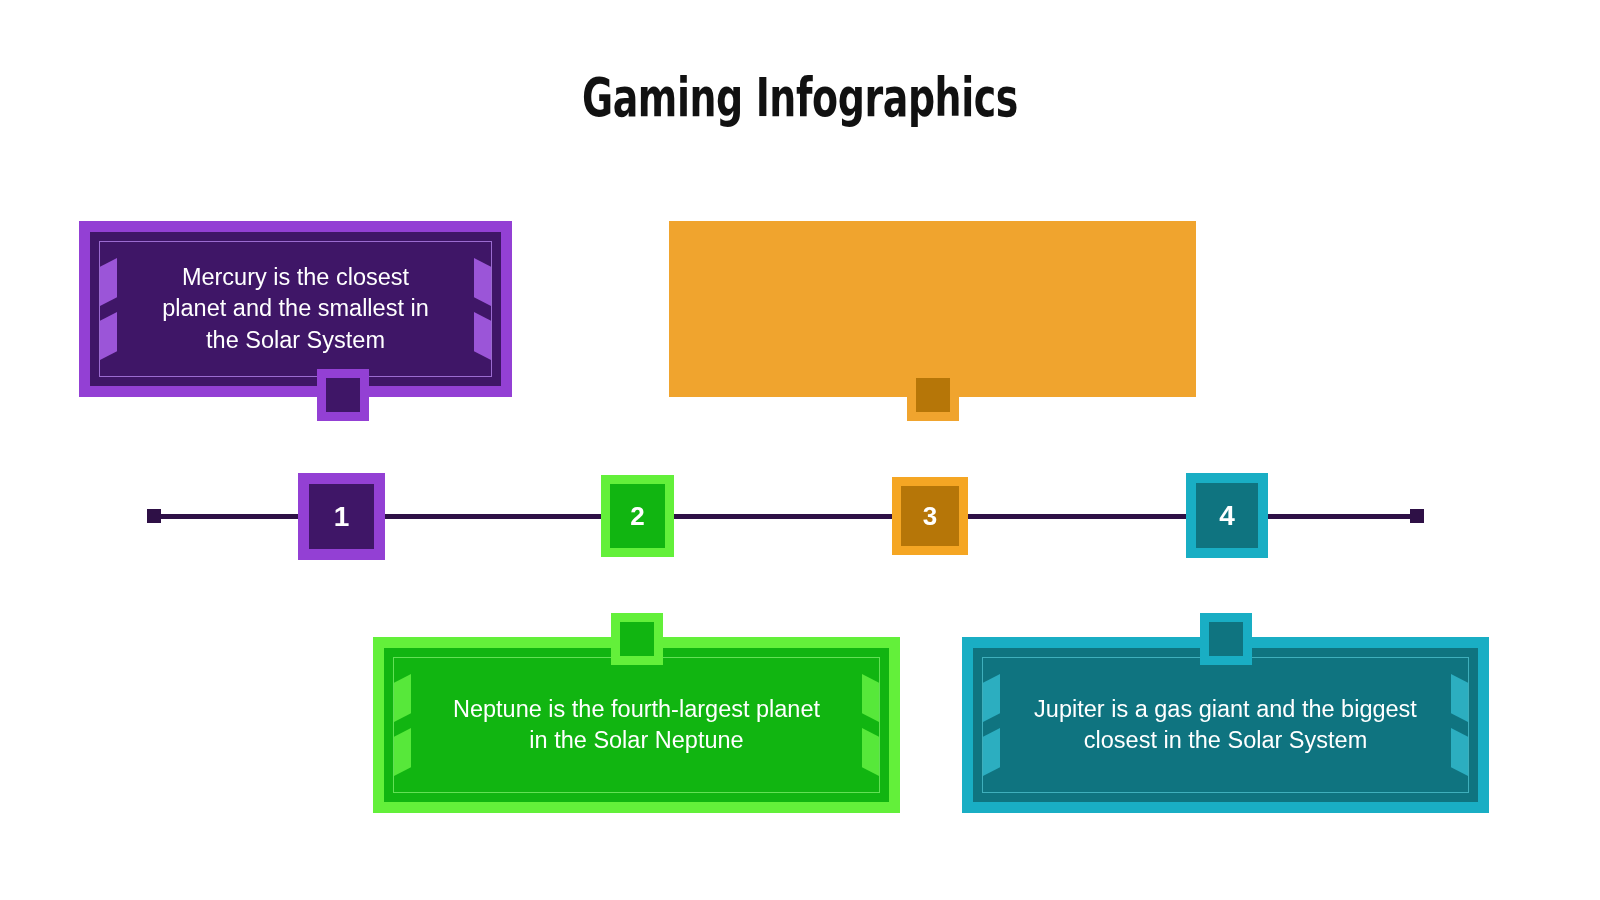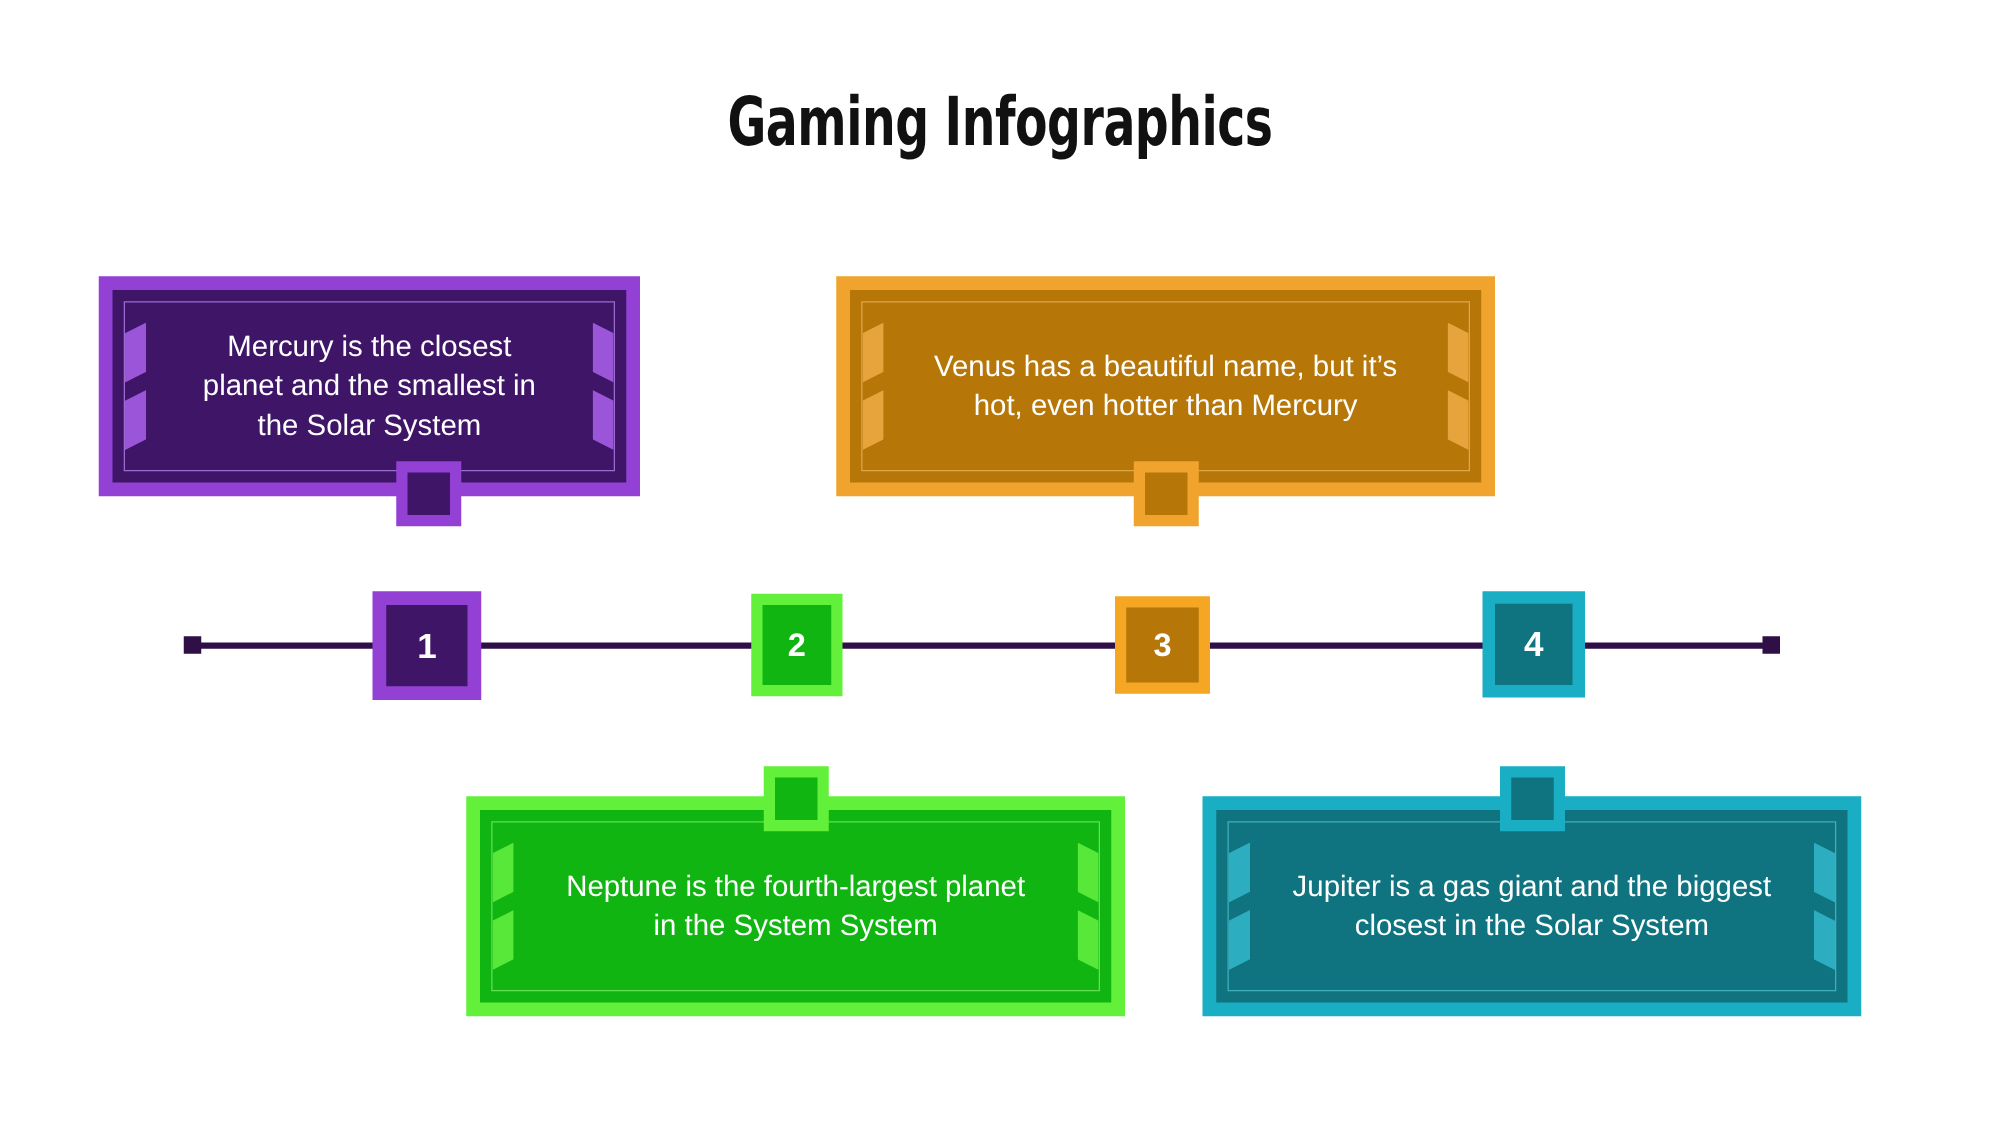--- a/index.html
+++ b/index.html
@@ -144,42 +144,34 @@
       <div class="notch right n-bottom" style="background: rgb(155, 85, 216);"></div>
       <div class="card-text">Mercury is the closest planet and the smallest in the Solar System</div>
     </div>
     <div class="connector" style="left: 238px; top: 148px; background: rgb(147, 64, 212);">
       <div class="connector-core" style="background: rgb(63, 22, 103);"></div>
     </div>
   </div>
 
   <div class="card" id="card-venus" style="left:669px; top:221px; width:527px; height:176px;">
     <div class="card-frame" style="background: rgb(240, 164, 46);"></div>
-    <div class="card-inner" style="inset: 11px; background: rgb(182, 118, 8);">
-      <div class="card-outline" style="inset: 9px; border: 1.5px solid rgb(224, 166, 74);"></div>
-      <div class="notch left  n-top" style="background: rgb(232, 164, 60);"></div>
-      <div class="notch left  n-bottom" style="background: rgb(232, 164, 60);"></div>
-      <div class="notch right n-top" style="background: rgb(232, 164, 60);"></div>
-      <div class="notch right n-bottom" style="background: rgb(232, 164, 60);"></div>
-      <div class="card-text">Venus has a beautiful name, but it’s hot, even hotter than Mercury</div>
-    </div>
     <div class="connector" style="left: 238px; top: 148px; background: rgb(240, 164, 46);">
       <div class="connector-core" style="background: rgb(182, 118, 8);"></div>
     </div>
   </div>
 
   <div class="card" id="card-neptune" style="left:373px; top:637px; width:527px; height:176px;">
     <div class="card-frame" style="background: rgb(99, 240, 58);"></div>
     <div class="card-inner" style="inset: 11px; background: rgb(17, 181, 17);">
       <div class="card-outline" style="inset: 9px; border: 1.5px solid rgb(99, 224, 85);"></div>
       <div class="notch left  n-top" style="background: rgb(87, 232, 58);"></div>
       <div class="notch left  n-bottom" style="background: rgb(87, 232, 58);"></div>
       <div class="notch right n-top" style="background: rgb(87, 232, 58);"></div>
       <div class="notch right n-bottom" style="background: rgb(87, 232, 58);"></div>
-      <div class="card-text">Neptune is the fourth-largest planet in the System System</div>
+      <div class="card-text">Neptune is the fourth-largest planet in the Solar Neptune</div>
     </div>
     <div class="connector" style="left: 238px; top: -24px; background: rgb(99, 240, 58);">
       <div class="connector-core" style="background: rgb(17, 181, 17);"></div>
     </div>
   </div>
 
   <div class="card" id="card-jupiter" style="left:962px; top:637px; width:527px; height:176px;">
     <div class="card-frame" style="background: rgb(25, 174, 196);"></div>
     <div class="card-inner" style="inset: 11px; background: rgb(15, 116, 128);">
       <div class="card-outline" style="inset: 9px; border: 1.5px solid rgb(63, 175, 188);"></div>

